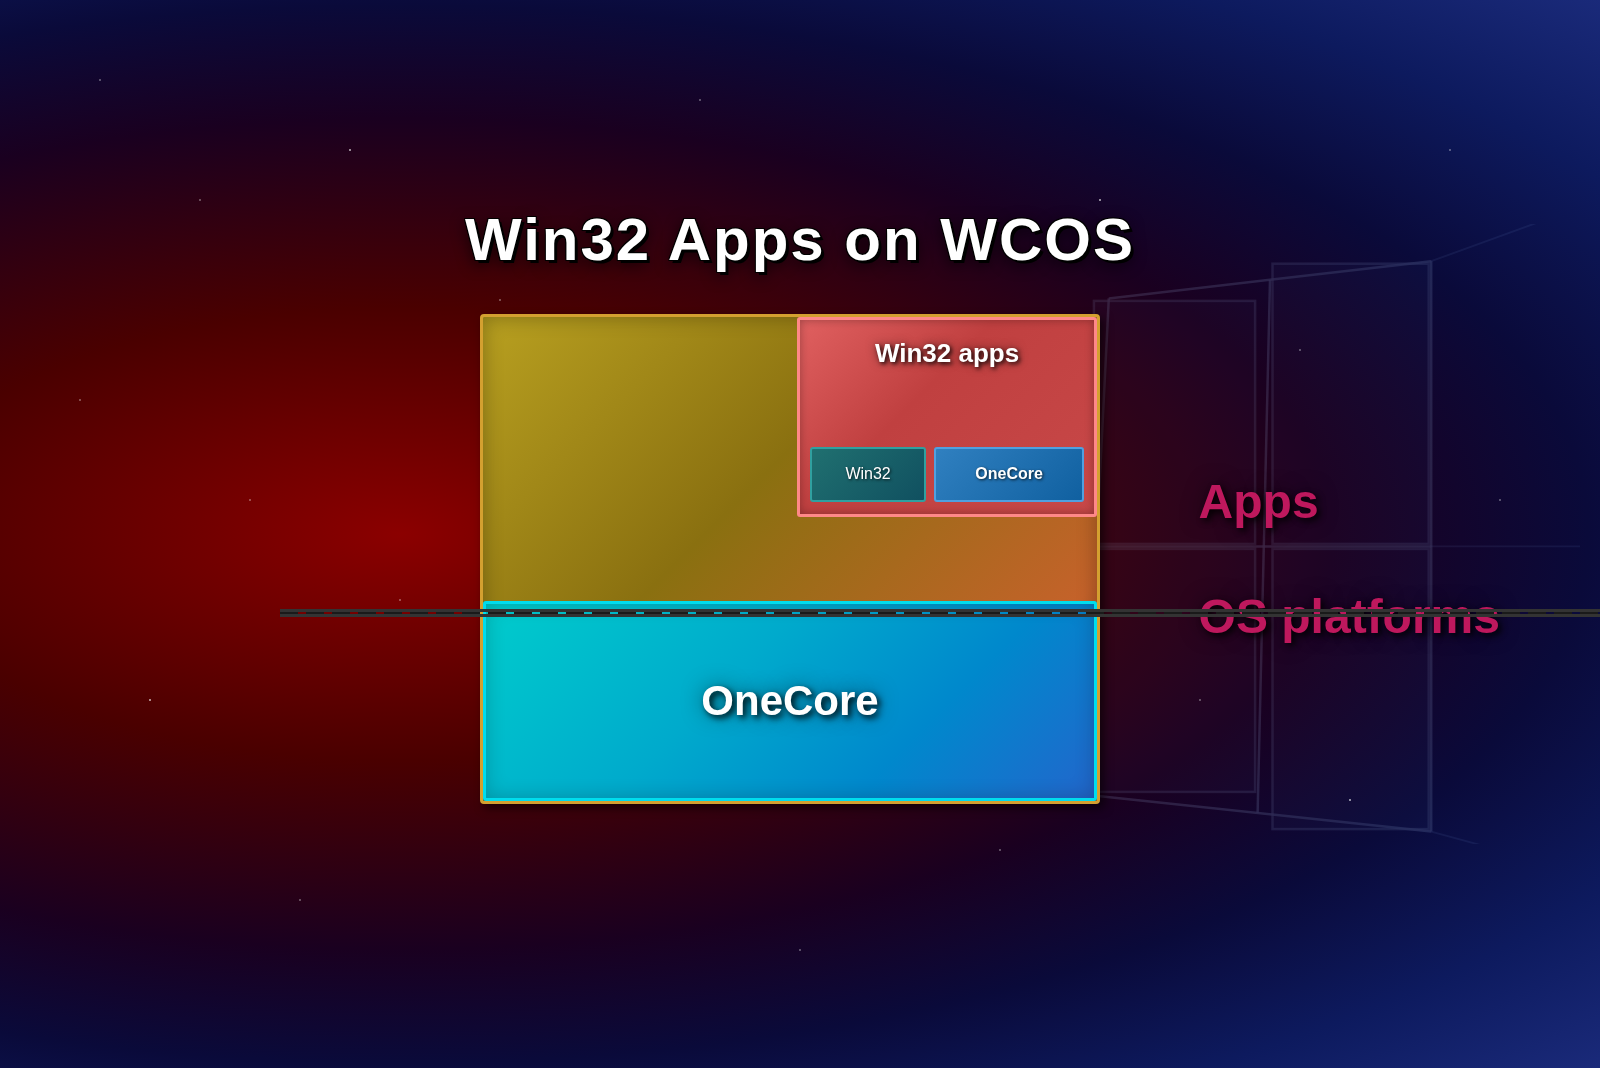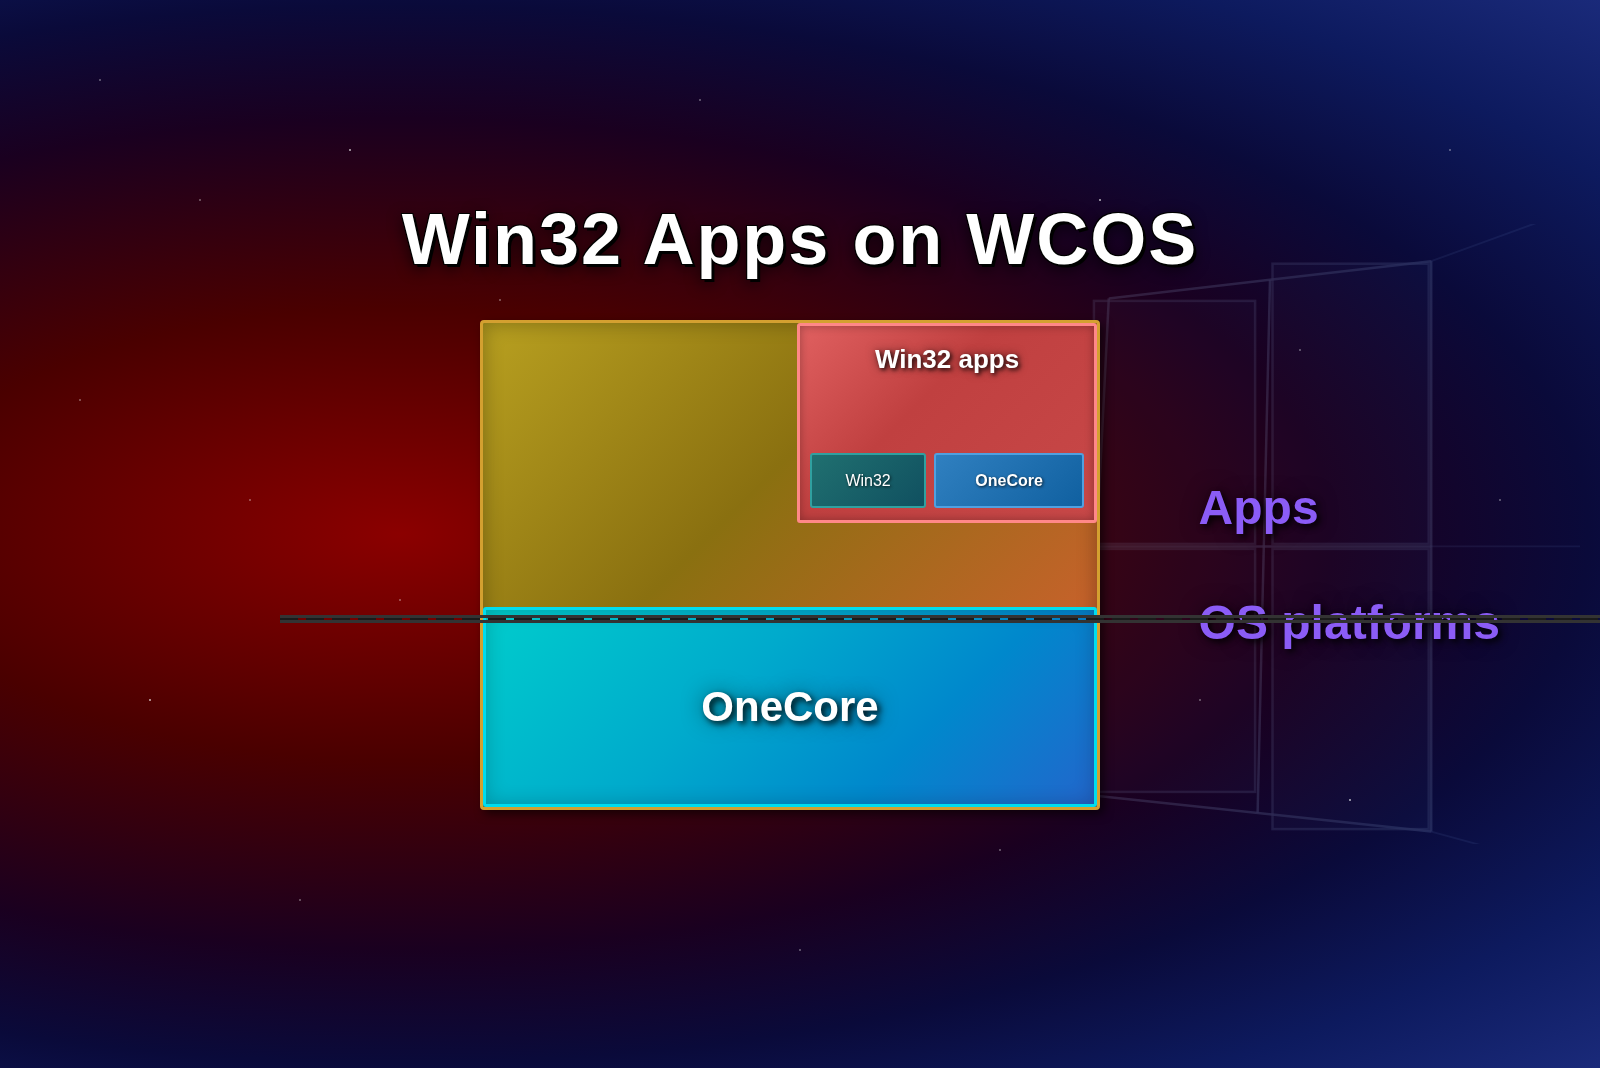--- a/index.html
+++ b/index.html
@@ -61,21 +61,21 @@
       position: absolute;
       inset: 0;
       display: flex;
       flex-direction: column;
       align-items: center;
       justify-content: center;
     }
 
     
     .title {
-      font-size: 72px;
+      font-size: 60px;
       font-weight: 900;
       color: white;
       text-shadow:
         3px 3px 0 #000,
         -1px -1px 0 #000,
         1px -1px 0 #000,
         -1px 1px 0 #000,
         0 4px 15px rgba(0,0,0,0.8);
       margin-bottom: 40px;
       letter-spacing: 2px;
@@ -237,21 +237,21 @@
       transform: translateY(-50%);
       display: flex;
       flex-direction: column;
       gap: 60px;
       z-index: 5;
     }
 
     .right-label {
       font-size: 48px;
       font-weight: 900;
-      color: #8b5cf6;
+      color: #be185d;
       text-shadow: 3px 3px 6px rgba(0,0,0,0.9), 0 0 20px rgba(0,0,0,0.5);
       white-space: nowrap;
     }
   </style>
 </head>
 <body>
 
 <div class="background"></div>
 <div class="stars"></div>
 

